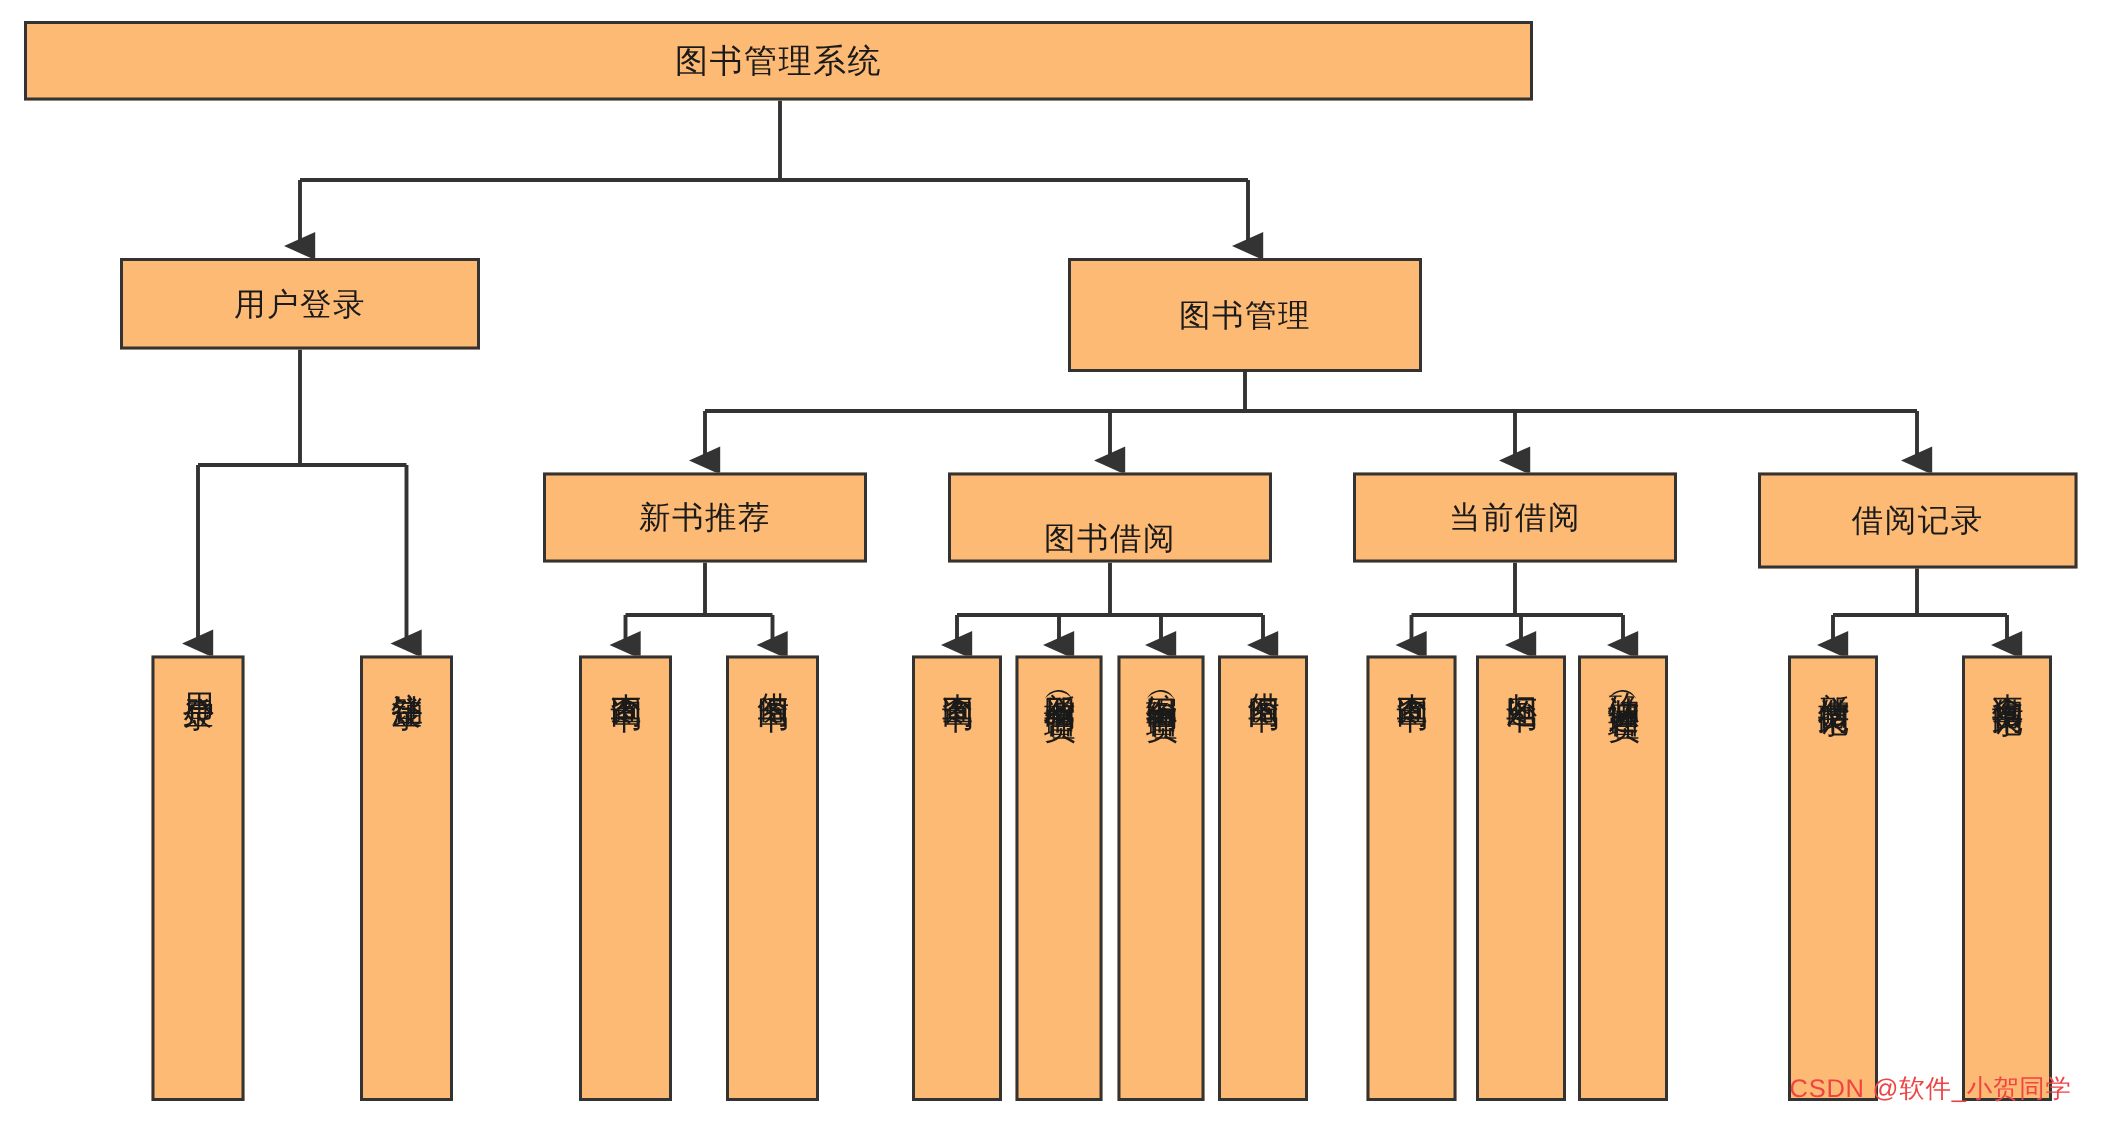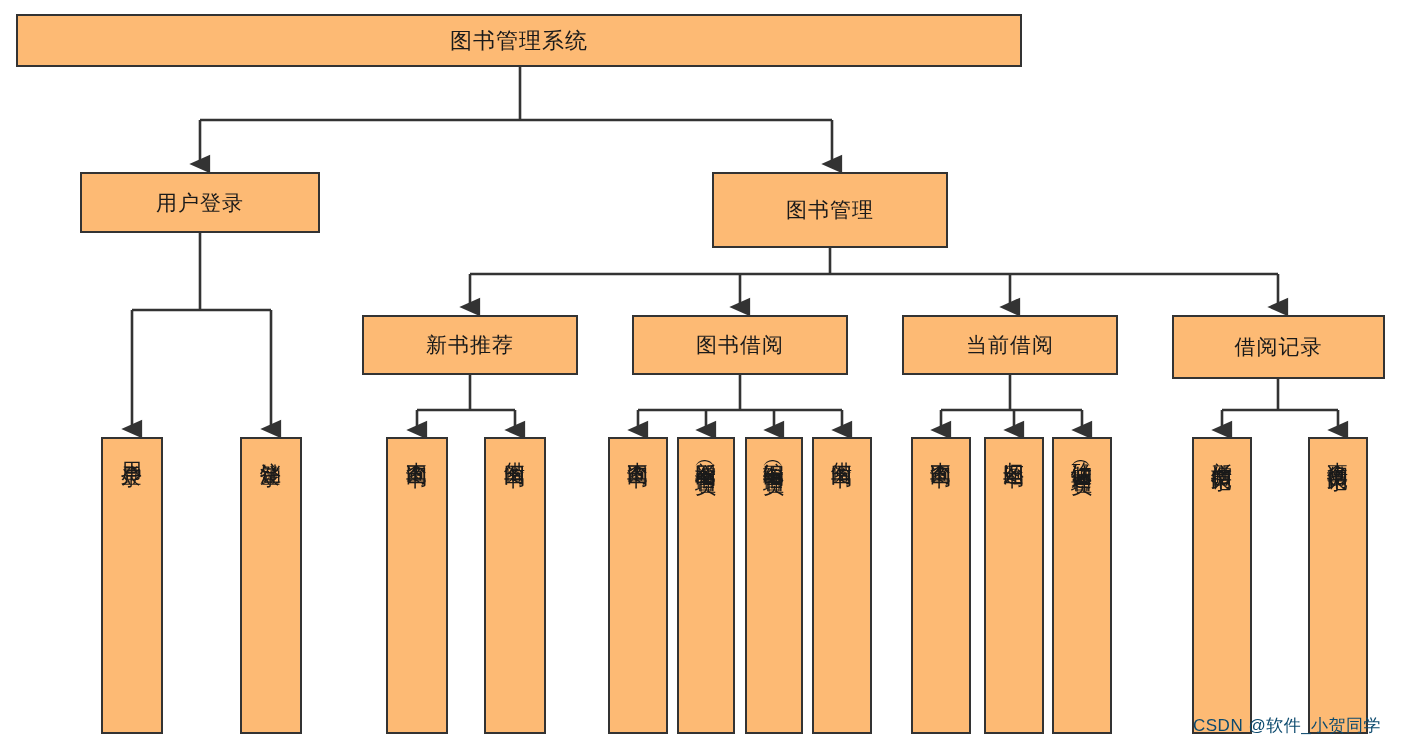--- a/index.html
+++ b/index.html
@@ -52,21 +52,21 @@
     justify-content: flex-start;
     align-items: center;
   }
   .node.vert > span {
     writing-mode: vertical-rl;
     text-orientation: upright;
     display: block;
   }
   .watermark {
     position: absolute;
-    color: #0c4a6e;
+    color: #ef4444;
     font-size: 17px;
     letter-spacing: 0.5px;
     white-space: nowrap;
   }
 </style>
 </head>
 <body>
 
 <div id="stage">
 
@@ -127,21 +127,21 @@
   <div class="node horiz" style="left:80px; top:172px; width:240px; height:61px;">
     <span>用户登录</span>
   </div>
   <div class="node horiz" style="left:712px; top:172px; width:236px; height:76px;">
     <span>图书管理</span>
   </div>
 
   <div class="node horiz" style="left:362px; top:315px; width:216px; height:60px;">
     <span>新书推荐</span>
   </div>
-  <div class="node horiz" style="left:632px; top:315px; width:216px; height:60px;">
+  <div class="node horiz" style="left:632px; top:315px; width:216px; height:60px;align-items:flex-end;">
     <span>图书借阅</span>
   </div>
   <div class="node horiz" style="left:902px; top:315px; width:216px; height:60px;">
     <span>当前借阅</span>
   </div>
   <div class="node horiz" style="left:1172px; top:315px; width:213px; height:64px;">
     <span>借阅记录</span>
   </div>
 
   <div class="node vert" style="left:101px; top:437px; width:62px; height:297px;">

